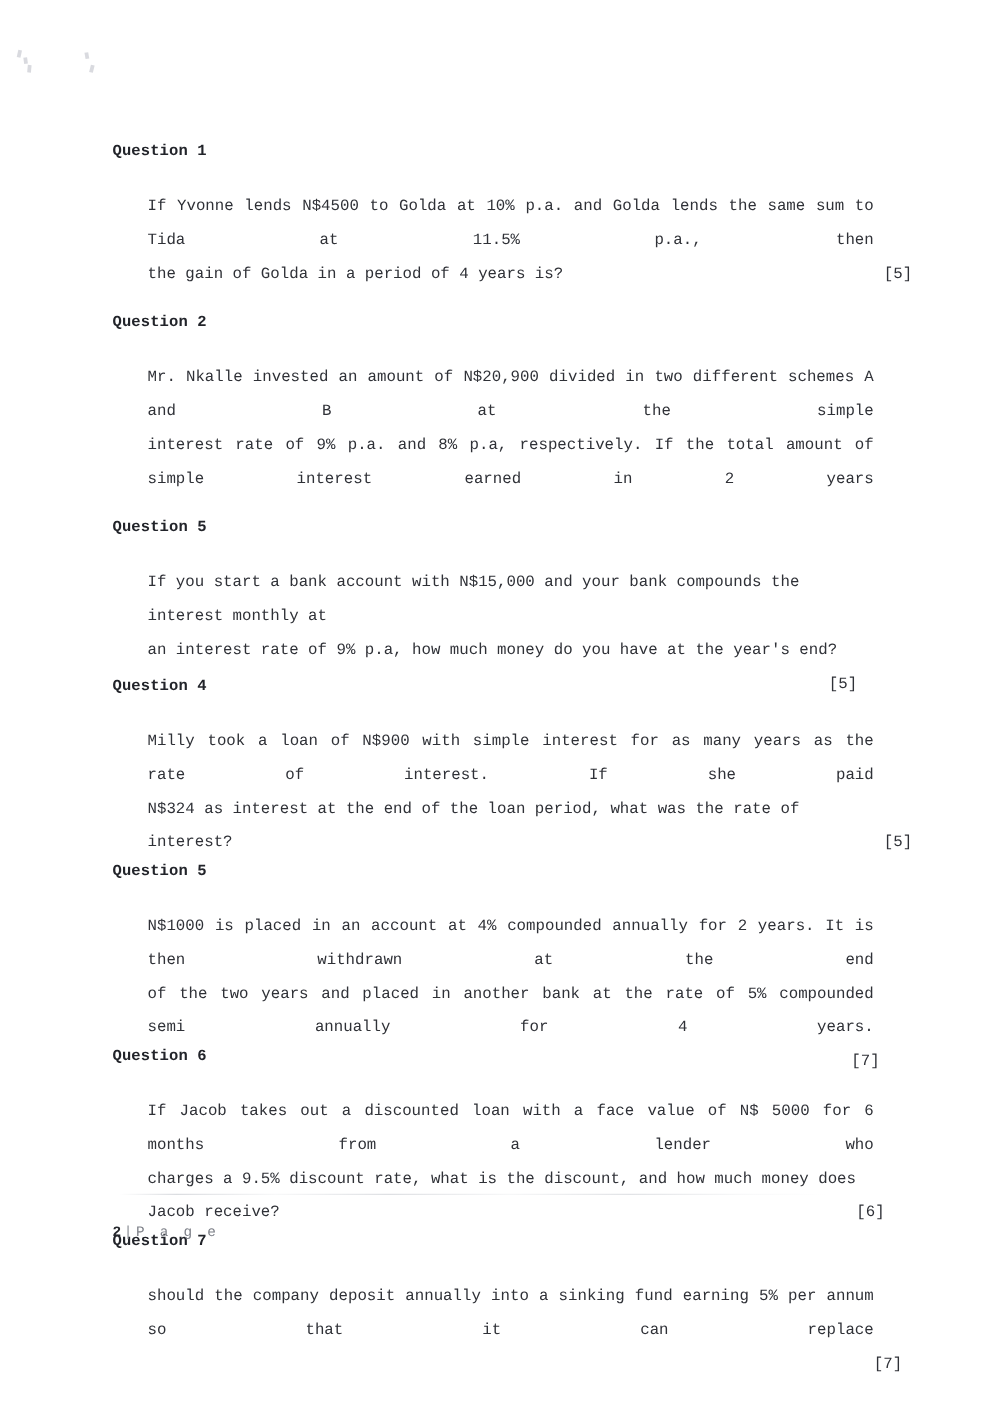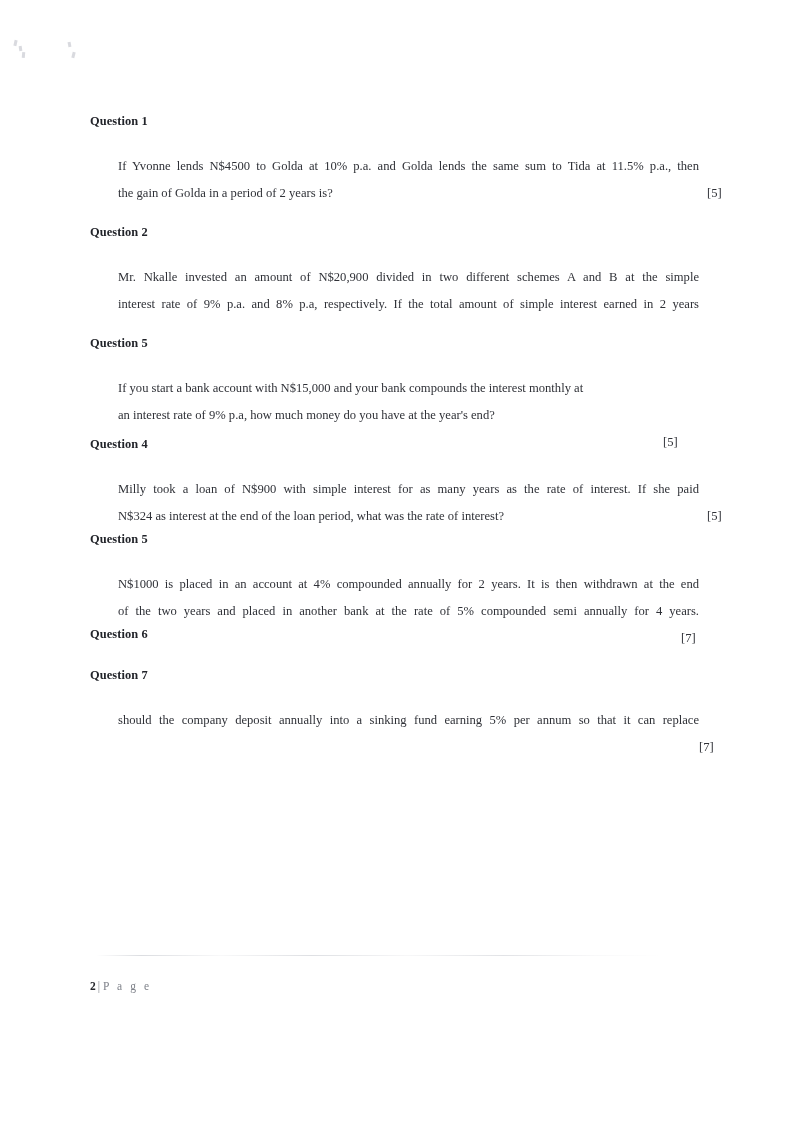--- a/index.html
+++ b/index.html
@@ -8,21 +8,21 @@
     padding: 0;
     background: #ffffff;
   }
 
   .page {
     position: relative;
     width: 744px;
     height: 1122px;
     background: #ffffff;
     overflow: hidden;
-    font-family: Liberation Serif, serif;
+    font-family: Liberation Mono, monospace;
     color: #2b2c30;
   }
 
   
   .speck {
     position: absolute;
     background: #b9bcc4;
     opacity: 0.55;
     pointer-events: none;
   }
@@ -129,21 +129,21 @@
   <span class="speck speck-e"></span>
 
   <div class="content">
 
     <div>
       <p class="q-heading">Question 1</p>
       <div class="gap-head"></div>
       <p class="q-body">
         <span class="q-line stretch">If Yvonne lends N$4500 to Golda at 10% p.a. and Golda lends the same sum to Tida at 11.5% p.a., then</span>
         <span class="q-line">
-          <span>the gain of Golda in a period of 2 years is?</span>
+          <span>the gain of Golda in a period of 4 years is?</span>
           <span class="mark" style="left:589px;">[5]</span>
         </span>
       </p>
     </div>
 
     <div style="height:18px"></div>
 
     <div>
       <p class="q-heading">Question 2</p>
       <div class="gap-head"></div>
@@ -193,20 +193,27 @@
           <span class="mark" style="left:563px;">[7]</span>
         </span>
       </p>
     </div>
 
     <div class="gap-tight"></div>
 
     <div>
       <p class="q-heading">Question 6</p>
       <div class="gap-head"></div>
+      <p class="q-body">
+        <span class="q-line stretch">If Jacob takes out a discounted loan with a face value of N$ 5000 for 6 months from a lender who</span>
+        <span class="q-line">
+          <span>charges a 9.5% discount rate, what is the discount, and how much money does Jacob receive?</span>
+          <span class="mark" style="left:567px;">[6]</span>
+        </span>
+      </p>
     </div>
 
     <div class="gap-tight"></div>
 
     <div>
       <p class="q-heading">Question 7</p>
       <div class="gap-head"></div>
       <p class="q-body">
         <span class="q-line stretch">should the company deposit annually into a sinking fund earning 5% per annum so that it can replace</span>
         <span class="q-line">

